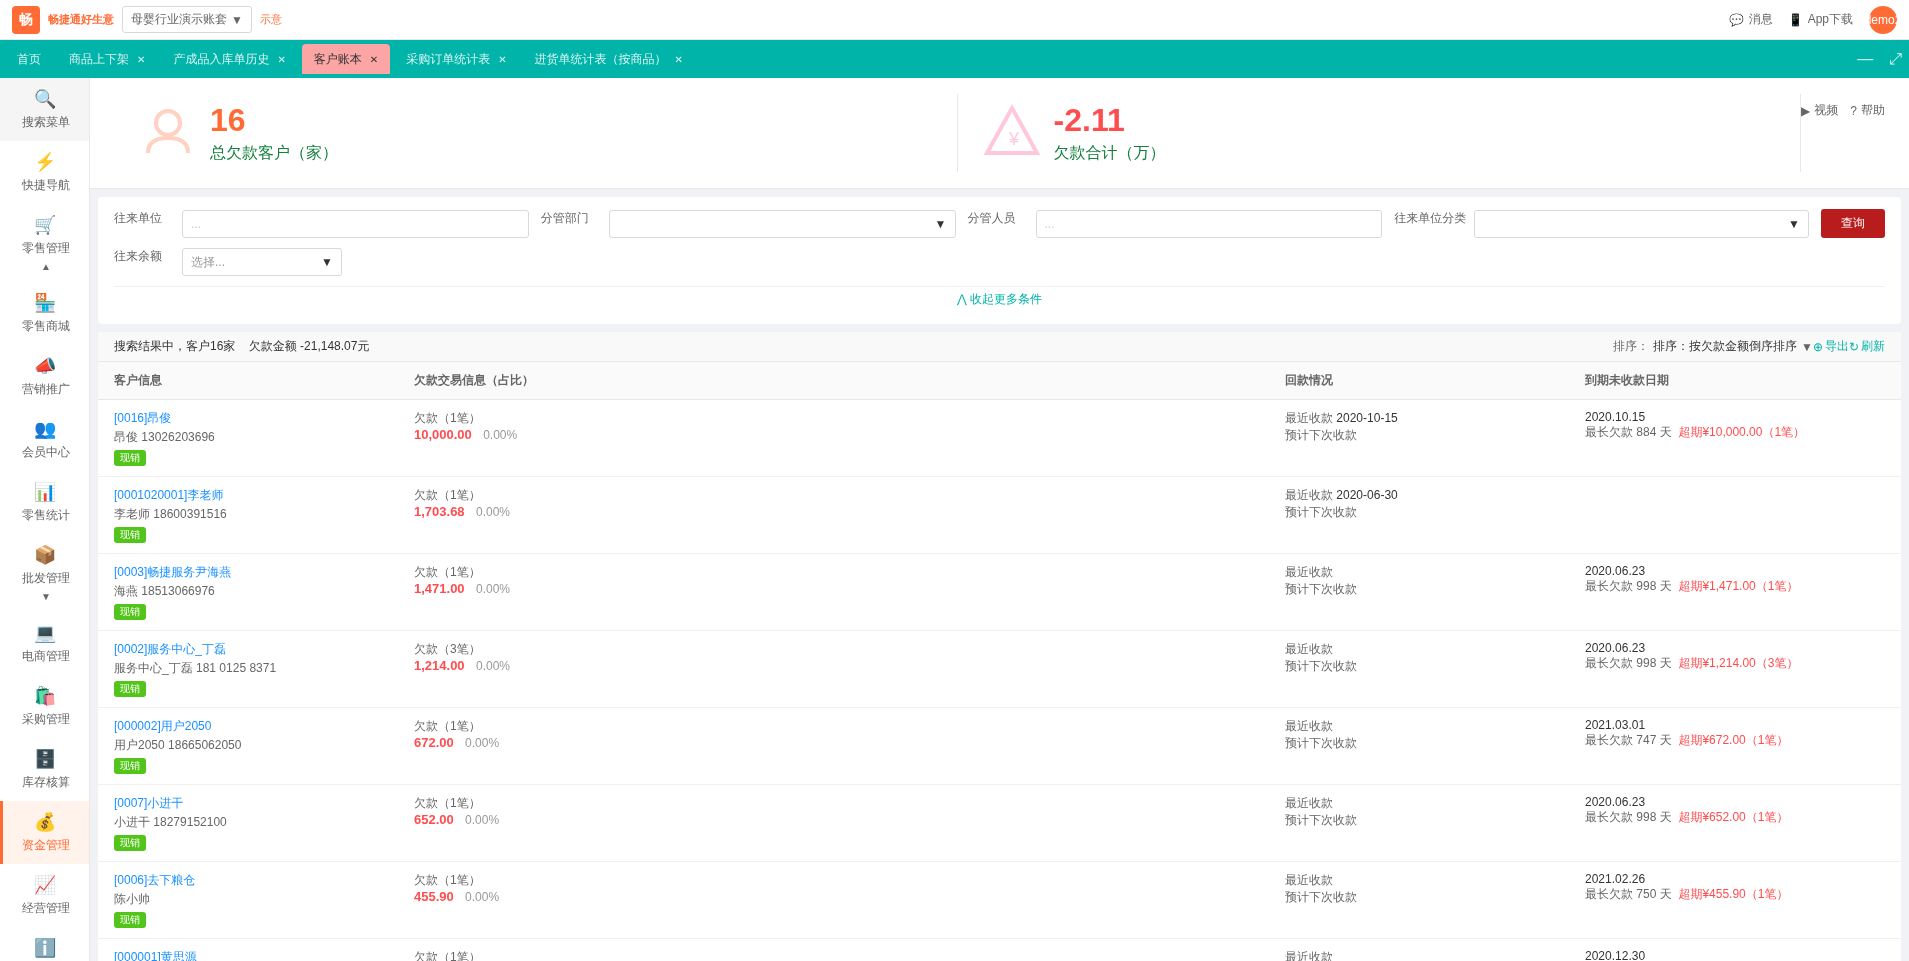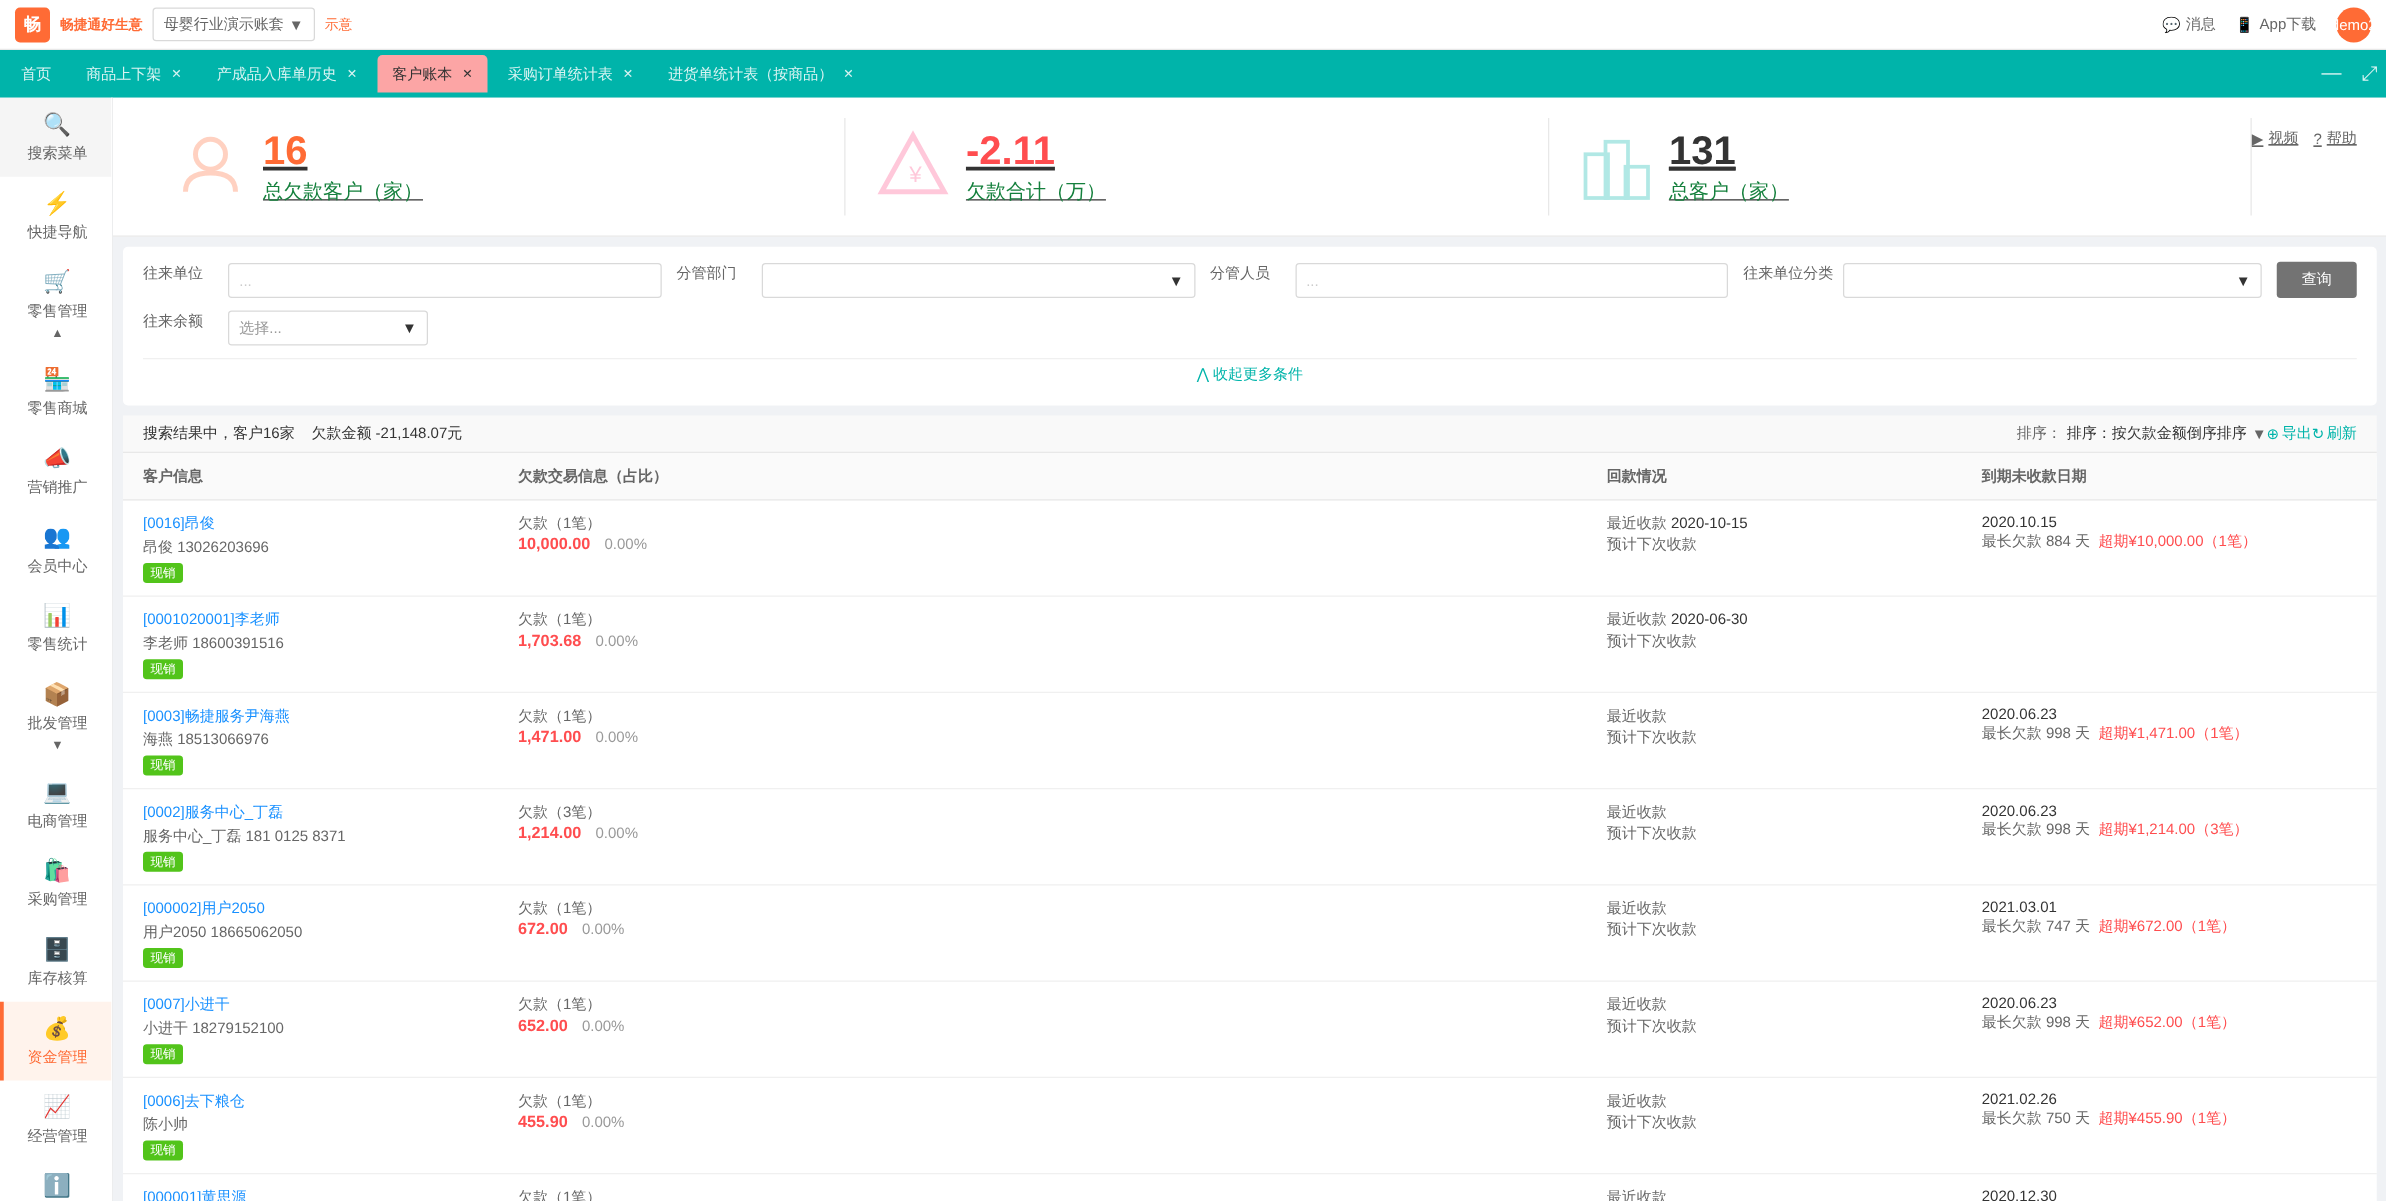--- a/index.html
+++ b/index.html
@@ -48,21 +48,20 @@
     .sidebar-item.active { background: #fff3ec; color: #ff6b35; border-left-color: #ff6b35; }
     .sidebar-item .s-icon { font-size: 18px; }
 
     
     .content { flex: 1; overflow-y: auto; background: #f0f2f5; }
 
     
     .stats-banner {
       display: flex; background: #fff; margin: 0; padding: 16px 24px;
       border-bottom: 1px solid #e8e8e8;
-      text-decoration: underline;
     }
     .stat-item {
       display: flex; align-items: center; gap: 12px; flex: 1; padding: 8px 24px;
       border-right: 1px solid #e8e8e8;
     }
     .stat-item:last-child { border-right: none; }
     .stat-icon { width: 60px; height: 60px; display: flex; align-items: center; justify-content: center; font-size: 40px; opacity: 0.3; }
     .stat-icon.orange { color: #ff6b35; }
     .stat-icon.pink { color: #ff4d88; }
     .stat-icon.teal { color: #00b4aa; }
@@ -87,21 +86,21 @@
       font-size: 12px; color: #333; background: #fff; display: flex; align-items: center;
       justify-content: space-between; cursor: pointer; min-height: 28px;
     }
     .filter-input.has-dots { color: #ccc; }
     .filter-select {
       flex: 1; border: 1px solid #d9d9d9; border-radius: 3px; padding: 4px 8px;
       font-size: 12px; color: #333; background: #fff; display: flex; align-items: center;
       justify-content: space-between; cursor: pointer; min-height: 28px;
     }
     .btn-query {
-      background: #737373; color: #fff; border: none; border-radius: 3px;
+      background: #b91c1c; color: #fff; border: none; border-radius: 3px;
       padding: 6px 20px; font-size: 12px; cursor: pointer; white-space: nowrap;
     }
     .collapse-bar {
       text-align: center; color: #00b4aa; font-size: 12px; cursor: pointer;
       padding: 4px; border-top: 1px solid #f0f0f0; margin-top: 4px;
     }
 
     
     .results-bar {
       display: flex; align-items: center; justify-content: space-between;
@@ -290,33 +289,20 @@
           <svg width="60" height="60" viewBox="0 0 60 60">
               <polygon points="30,5 55,50 5,50" fill="none" stroke="#ff4d88" stroke-width="4"></polygon>
               <text x="27" y="42" fill="#ff4d88" font-size="18">¥</text>
             </svg>
         </div>
         <div class="stat-text">
           <div class="stat-number red">-2.11</div>
           <div class="stat-label">欠款合计（万）</div>
         </div>
       </div>
-      <div class="stat-item">
-        <div class="stat-icon teal">
-          <svg width="60" height="60" viewBox="0 0 60 60">
-              <rect x="5" y="20" width="18" height="35" fill="none" stroke="#00b4aa" stroke-width="3"></rect>
-              <rect x="21" y="10" width="18" height="45" fill="none" stroke="#00b4aa" stroke-width="3"></rect>
-              <rect x="37" y="30" width="18" height="25" fill="none" stroke="#00b4aa" stroke-width="3"></rect>
-            </svg>
-        </div>
-        <div class="stat-text">
-          <div class="stat-number dark">131</div>
-          <div class="stat-label">总客户（家）</div>
-        </div>
-      </div>
       <div class="stats-top-right">
         <div class="stats-link">
           <span>▶</span>
           <span>视频</span>
         </div>
         <div class="stats-link">
           <span>?</span>
           <span>帮助</span>
         </div>
       </div>

